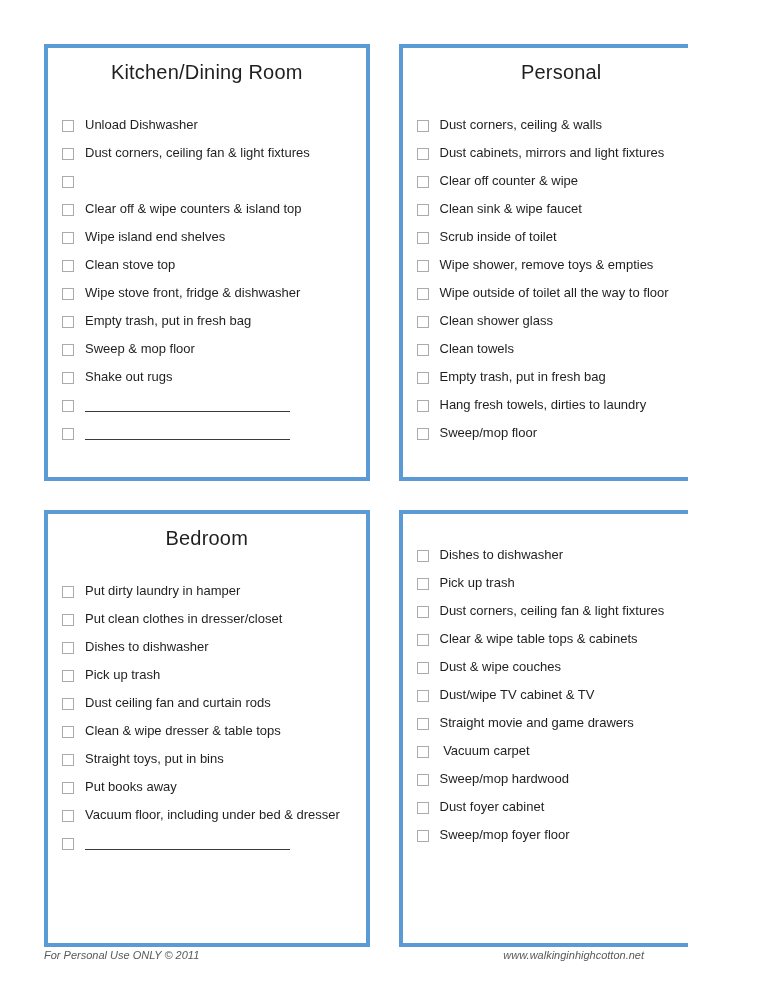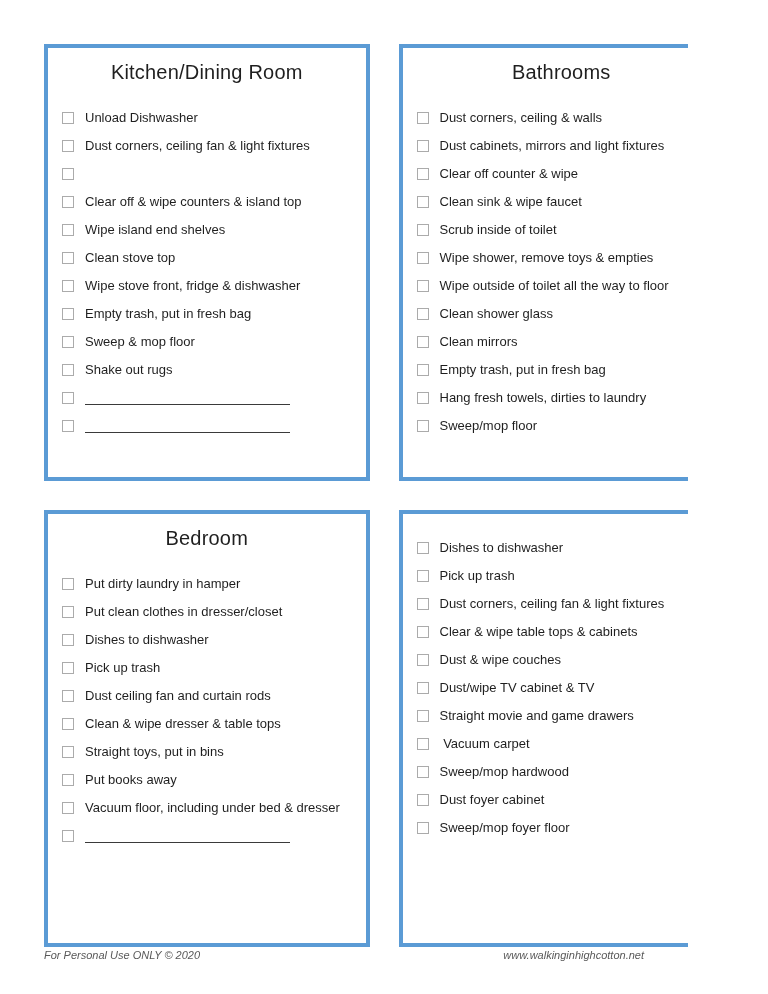--- a/index.html
+++ b/index.html
@@ -49,21 +49,21 @@
 
   .items {
     list-style: none;
     margin-top: 20px;
     padding-left: 14px;
     padding-right: 6px;
   }
 
   .item {
     display: flex;
-    align-items: center;
+    align-items: flex-end;
     height: 28px;
   }
 
   .checkbox {
     flex: none;
     width: 12px;
     height: 12px;
     border: 1px solid var(--checkbox-border);
     background: #ffffff;
     margin-right: 11px;
@@ -148,21 +148,21 @@
             <span class="blankline"></span>
           </li>
           <li class="item">
             <span class="checkbox"></span>
             <span class="blankline"></span>
           </li>
         </ul>
     </section>
 
     <section class="card">
-      <h2 class="card-title">Bathrooms</h2>
+      <h2 class="card-title">Personal</h2>
       <ul class="items">
           <li class="item">
             <span class="checkbox"></span>
             <span class="label">Dust corners, ceiling &amp; walls</span>
           </li>
           <li class="item">
             <span class="checkbox"></span>
             <span class="label">Dust cabinets, mirrors and light fixtures</span>
           </li>
           <li class="item">
@@ -184,21 +184,21 @@
           <li class="item">
             <span class="checkbox"></span>
             <span class="label">Wipe outside of toilet all the way to floor</span>
           </li>
           <li class="item">
             <span class="checkbox"></span>
             <span class="label">Clean shower glass</span>
           </li>
           <li class="item">
             <span class="checkbox"></span>
-            <span class="label">Clean mirrors</span>
+            <span class="label">Clean towels</span>
           </li>
           <li class="item">
             <span class="checkbox"></span>
             <span class="label">Empty trash, put in fresh bag</span>
           </li>
           <li class="item">
             <span class="checkbox"></span>
             <span class="label">Hang fresh towels, dirties to laundry</span>
           </li>
           <li class="item">
@@ -299,17 +299,17 @@
           <li class="item">
             <span class="checkbox"></span>
             <span class="label">Sweep/mop foyer floor</span>
           </li>
         </ul>
     </section>
 
   </div>
 
   <div class="footer">
-    <span>For Personal Use ONLY © 2020</span>
+    <span>For Personal Use ONLY © 2011</span>
     <span>www.walkinginhighcotton.net</span>
   </div>
 
 </div>
 
 </body></html>

